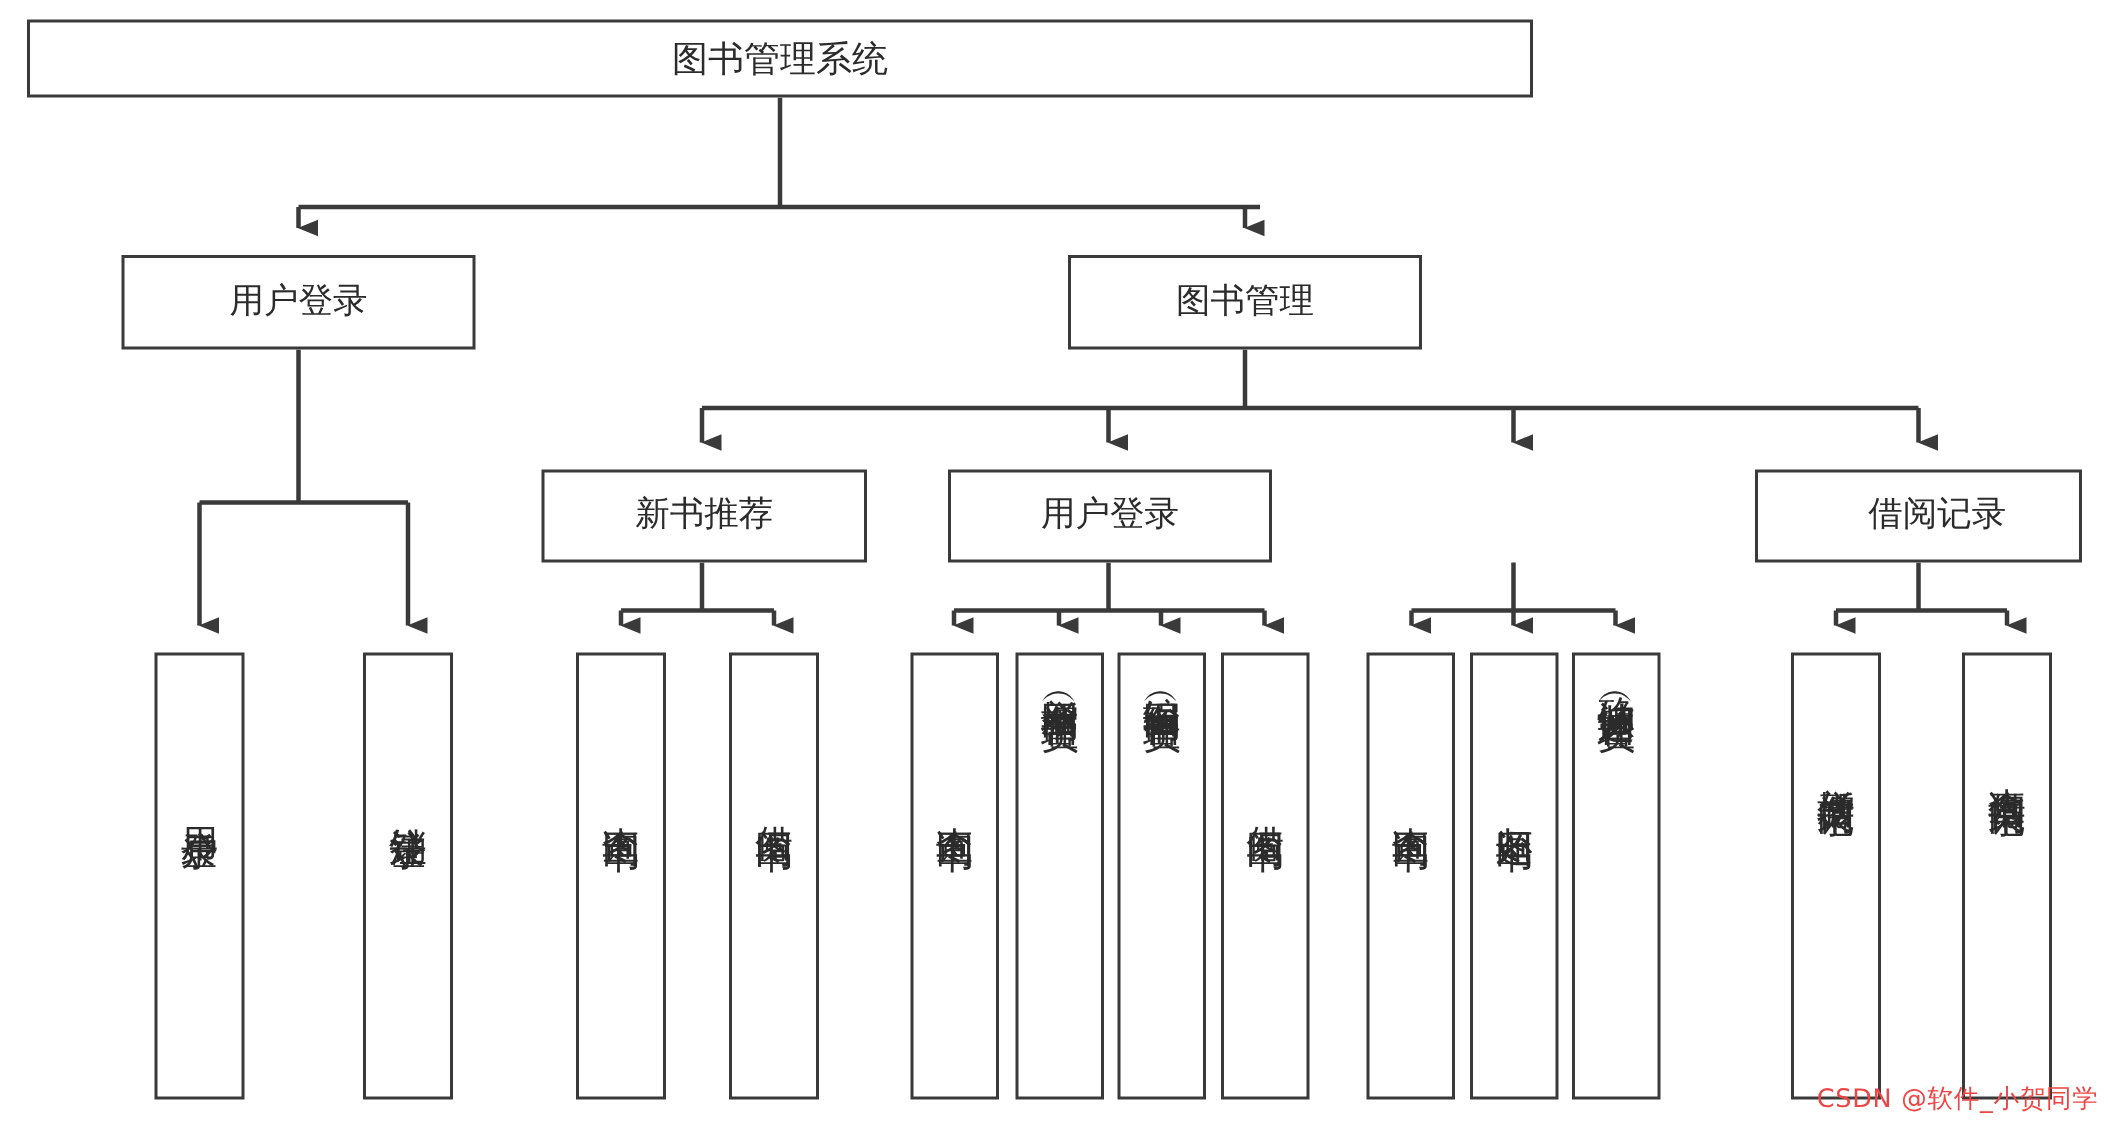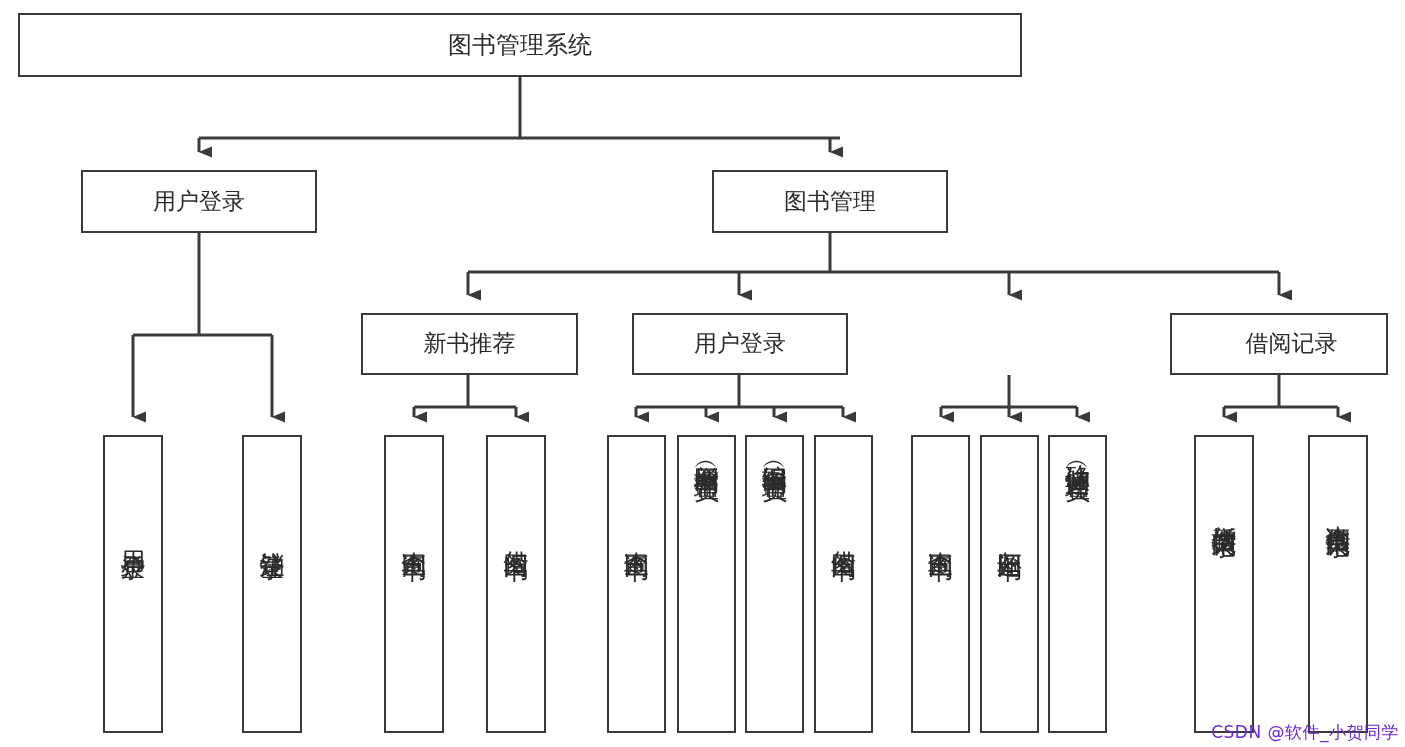--- a/index.html
+++ b/index.html
@@ -69,21 +69,21 @@
     margin-top: 62px;
   }
   .node.v.topal .node-label {
     margin-top: 2px;
   }
   #watermark {
     position: absolute;
     right: 6px;
     bottom: 3px;
     font-size: 17px;
-    color: #6d28d9;
+    color: #ef4444;
     white-space: nowrap;
     letter-spacing: 0.5px;
   }
 </style>
 </head>
 <body>
 
 <div id="canvas">
 
   <svg id="edges" viewBox="0 0 1405 747" xmlns="http://www.w3.org/2000/svg">
@@ -129,21 +129,21 @@
       <path d="M1009 407 L1009 417" marker-end="url(#arrow)"></path>
       <path d="M1077 407 L1077 417" marker-end="url(#arrow)"></path>
 
       <path d="M1279 375 L1279 407"></path>
       <path d="M1224 407 L1338 407"></path>
       <path d="M1224 407 L1224 417" marker-end="url(#arrow)"></path>
       <path d="M1338 407 L1338 417" marker-end="url(#arrow)"></path>
     </g>
   </svg>
 
-  <div class="node h root" style="left:18px; top:13px; width:1004px; height:64px;">
+  <div class="node h root" style="left:18px; top:13px; width:1004px; height:52px;">
     <span class="node-label">图书管理系统</span>
   </div>
 
   <div class="node h" style="left:81px; top:170px; width:236px; height:63px;">
     <span class="node-label">用户登录</span>
   </div>
   <div class="node h" style="left:712px; top:170px; width:236px; height:63px;">
     <span class="node-label">图书管理</span>
   </div>
 

